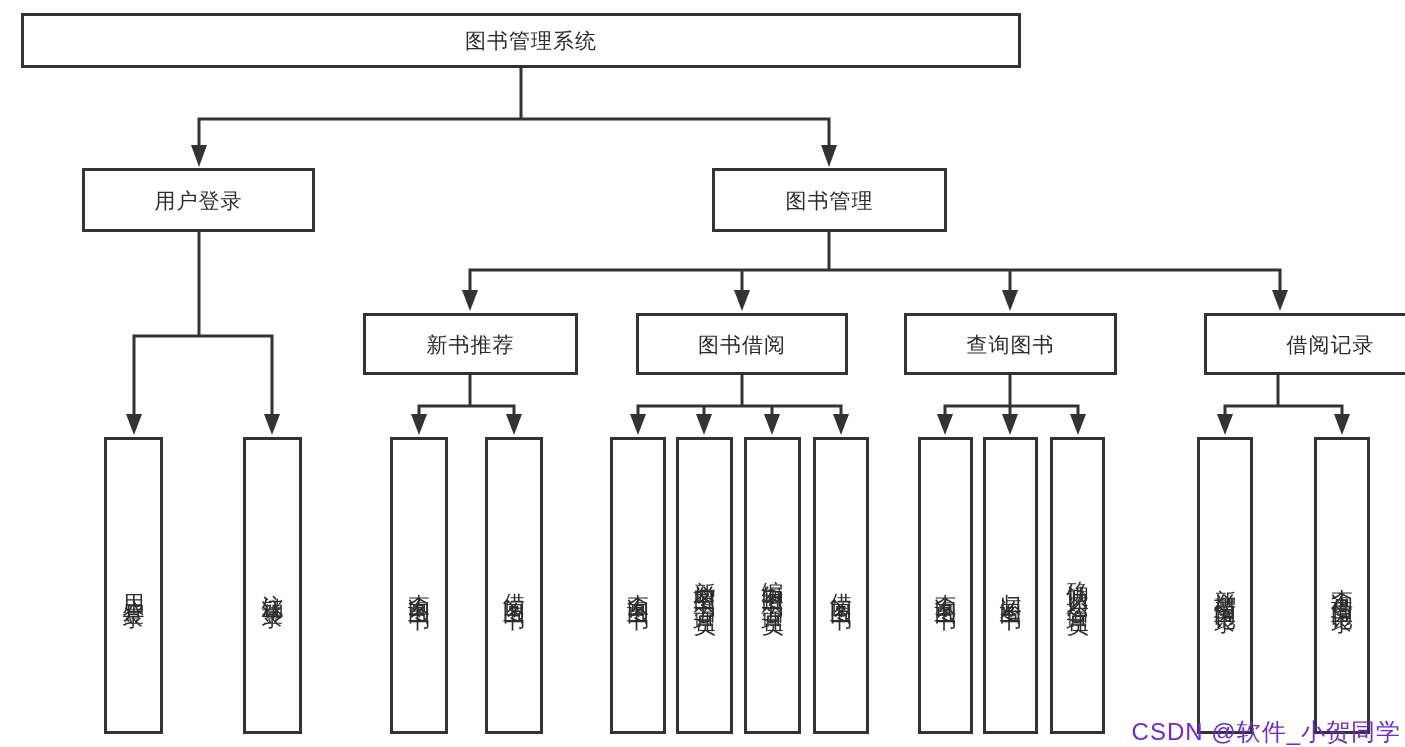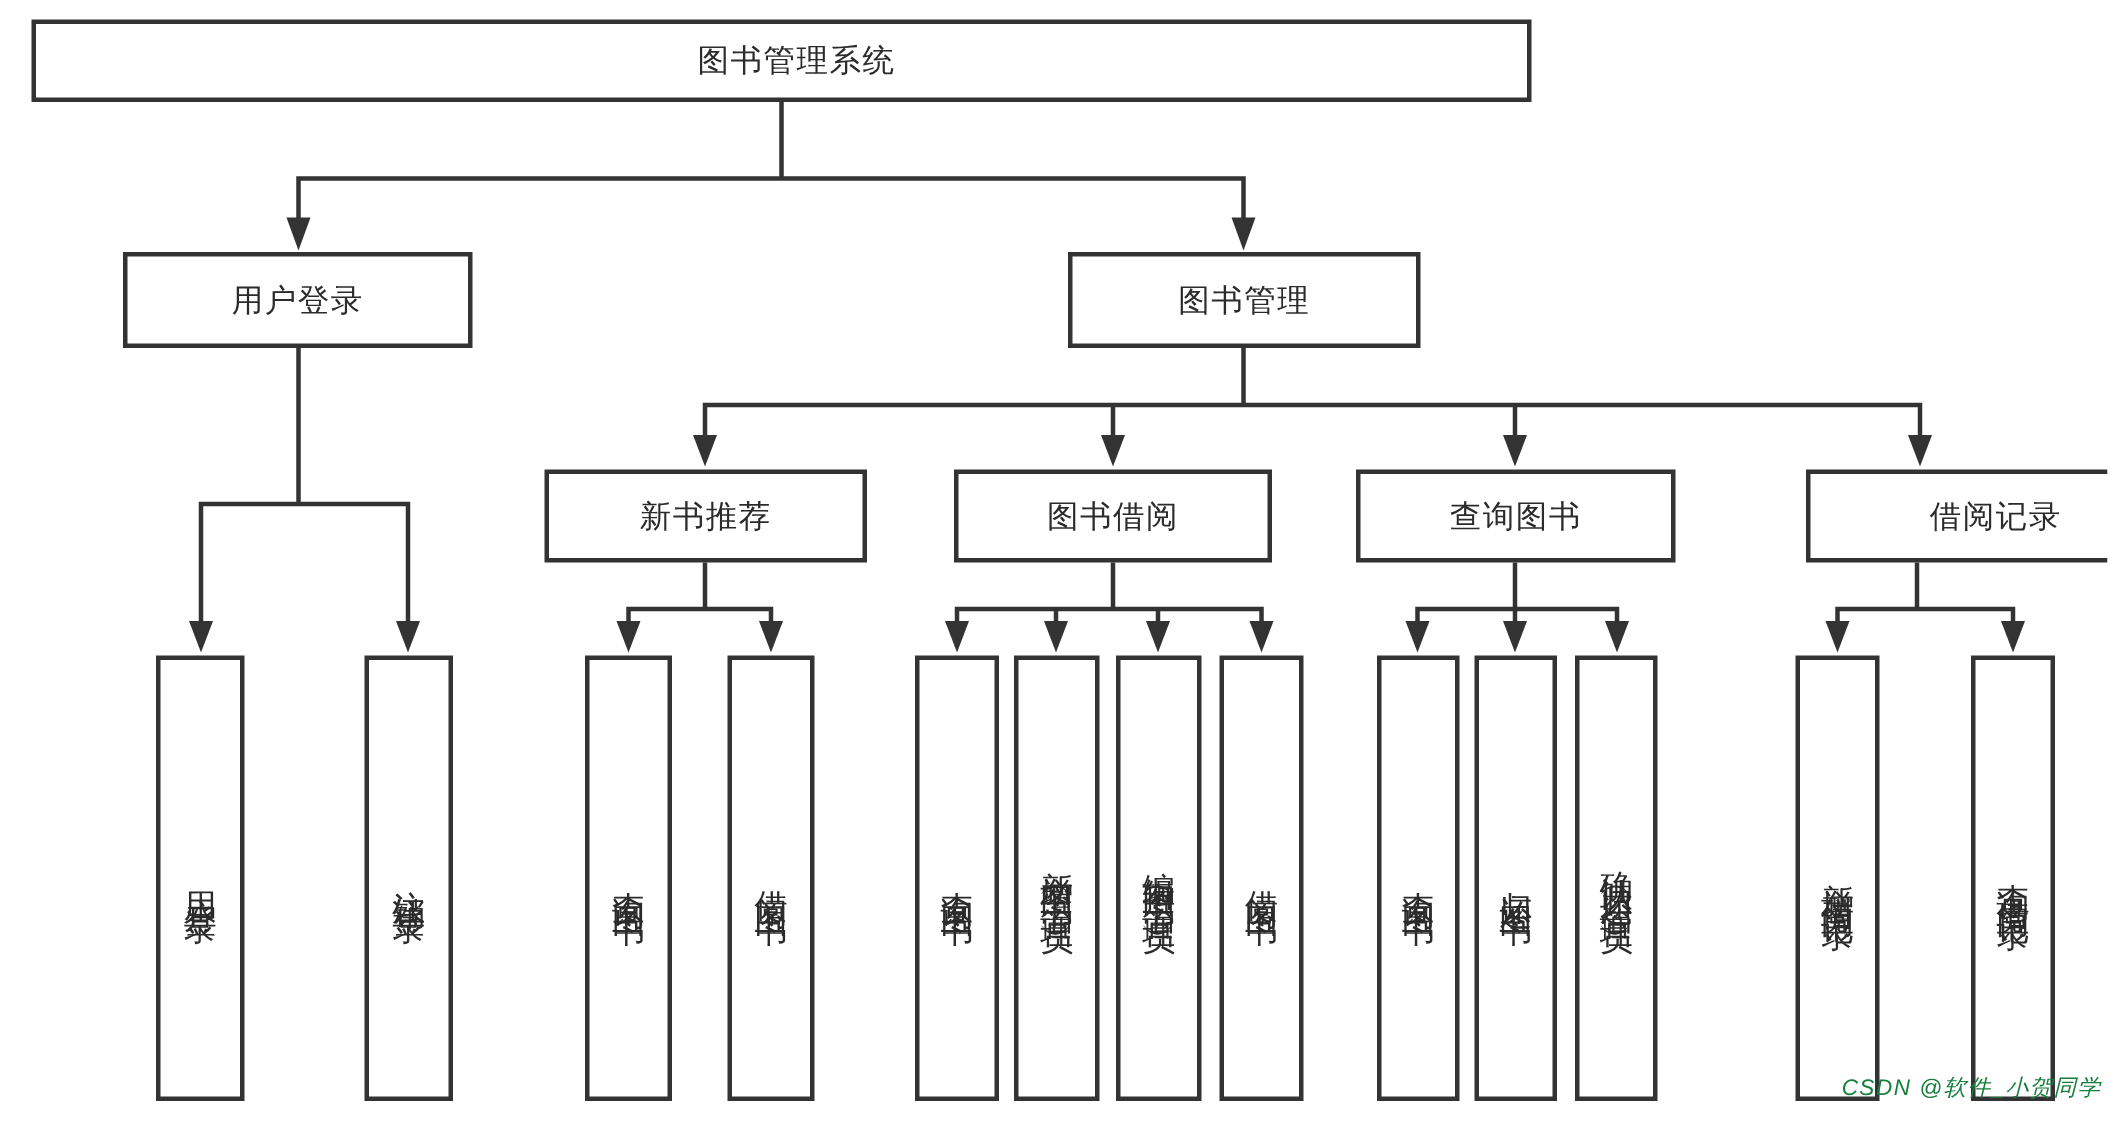--- a/index.html
+++ b/index.html
@@ -48,26 +48,25 @@
     text-orientation: mixed;
     font-size: 22px;
     letter-spacing: 5px;
     line-height: 1;
     white-space: nowrap;
   }
   .watermark {
     position: absolute;
     top: 716px;
     right: 4px;
-    font-size: 15px;
-    color: #15803d;
+    font-size: 24px;
+    color: #6d28d9;
     letter-spacing: 1px;
     z-index: 5;
     white-space: nowrap;
-    font-style: italic;
   }
 </style>
 </head>
 <body>
 
 <div class="canvas">
 
   <svg class="connectors" viewBox="0 0 1405 747" xmlns="http://www.w3.org/2000/svg">
 
     <path d="M521 68 V119"></path>

